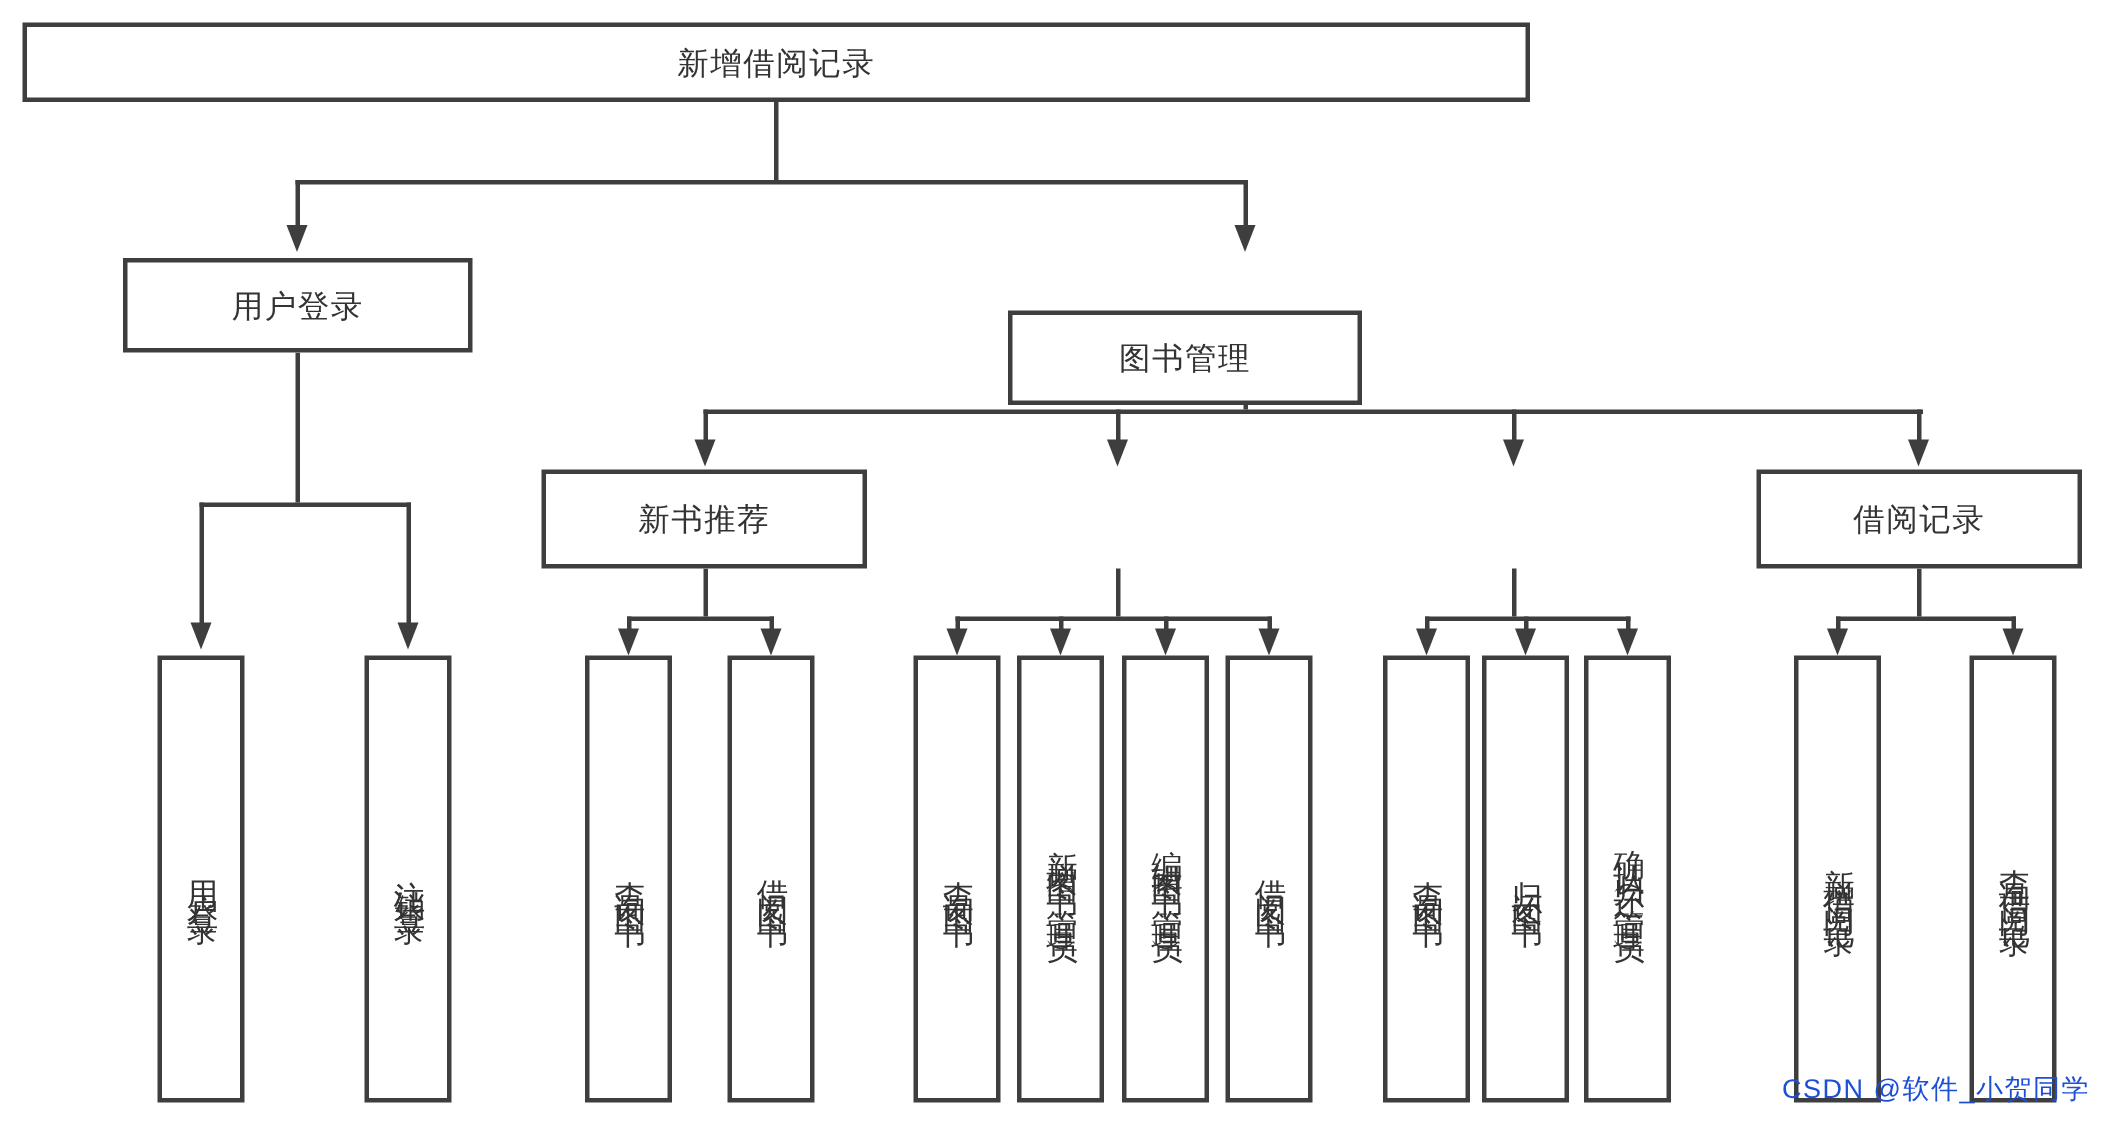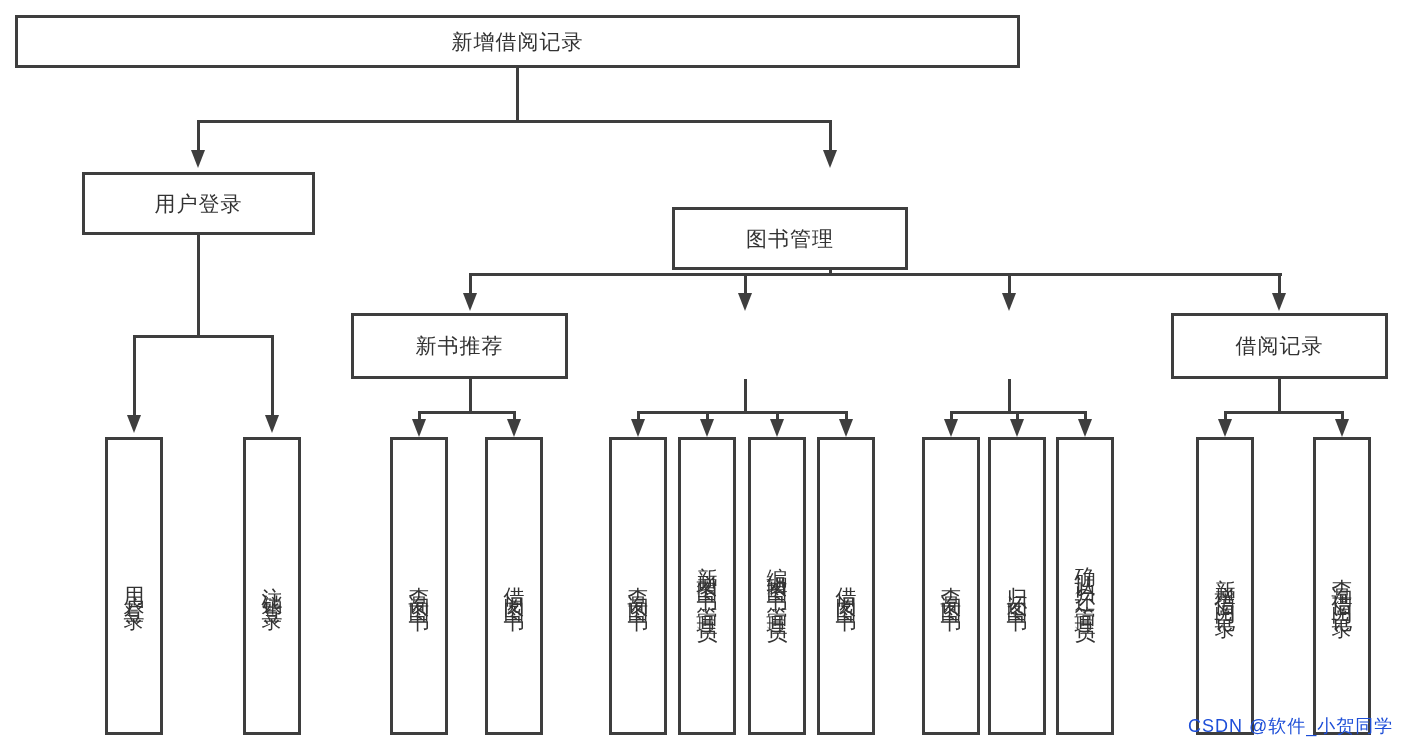--- a/index.html
+++ b/index.html
@@ -65,21 +65,21 @@
   </div>
 
   <div class="box h-box" style="left:82px; top:172px; width:227px; height:57px;">
     <span>用户登录</span>
   </div>
 
   <div class="box h-box" style="left:672px; top:172px; width:230px; height:57px;margin-top:35px;">
     <span>图书管理</span>
   </div>
 
-  <div class="box h-box" style="left:351px; top:313px; width:211px; height:60px;">
+  <div class="box h-box" style="left:361px; top:313px; width:211px; height:60px;">
     <span>新书推荐</span>
   </div>
 
 
 
   <div class="box h-box" style="left:1171px; top:313px; width:211px; height:60px;">
     <span>借阅记录</span>
   </div>
 
   <div class="box v-box" style="left:105px; top:437px; width:52px; height:292px;">

